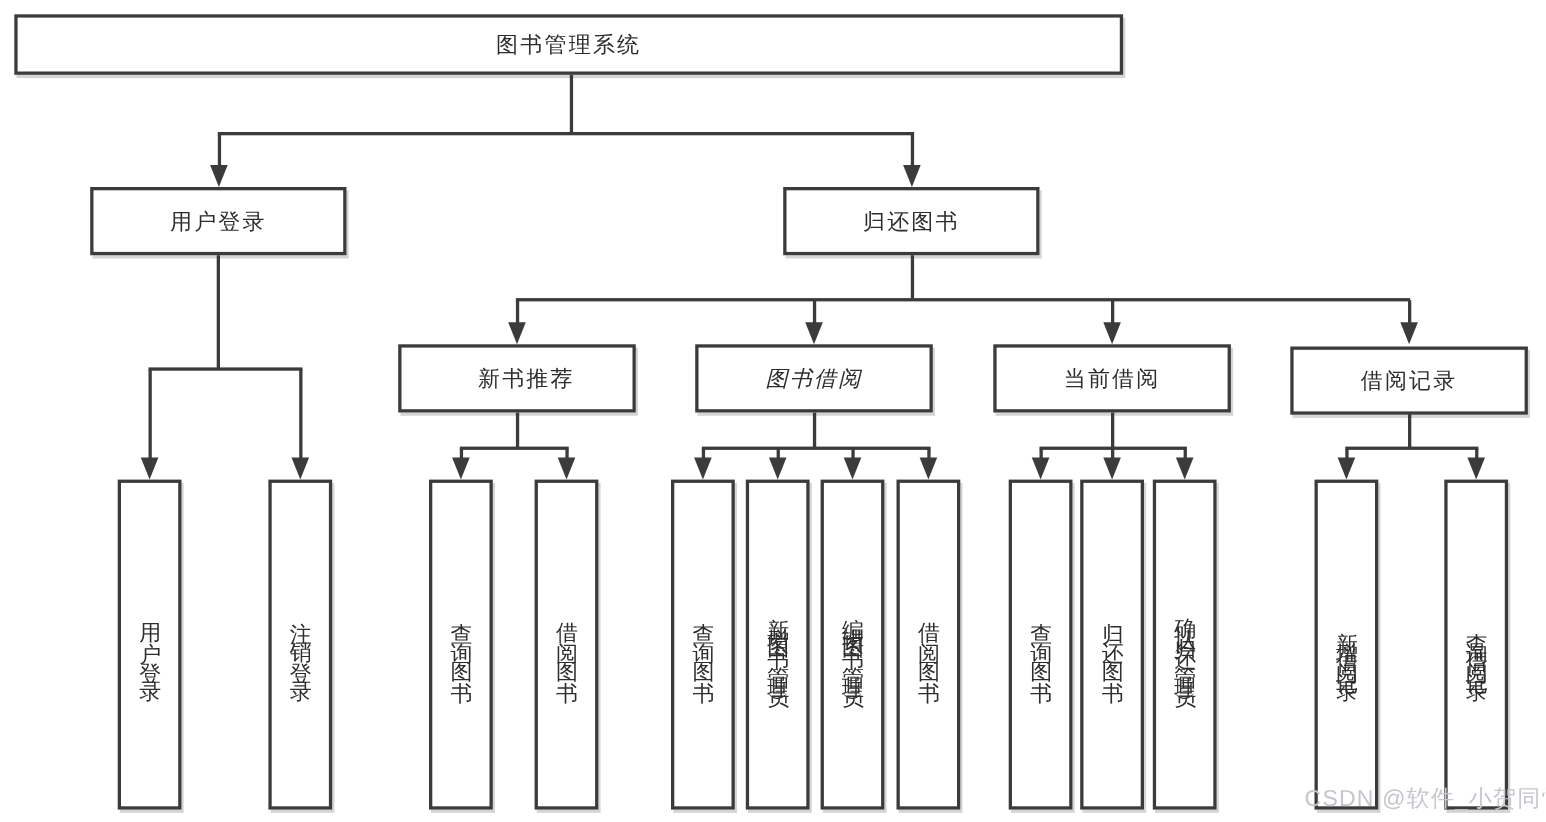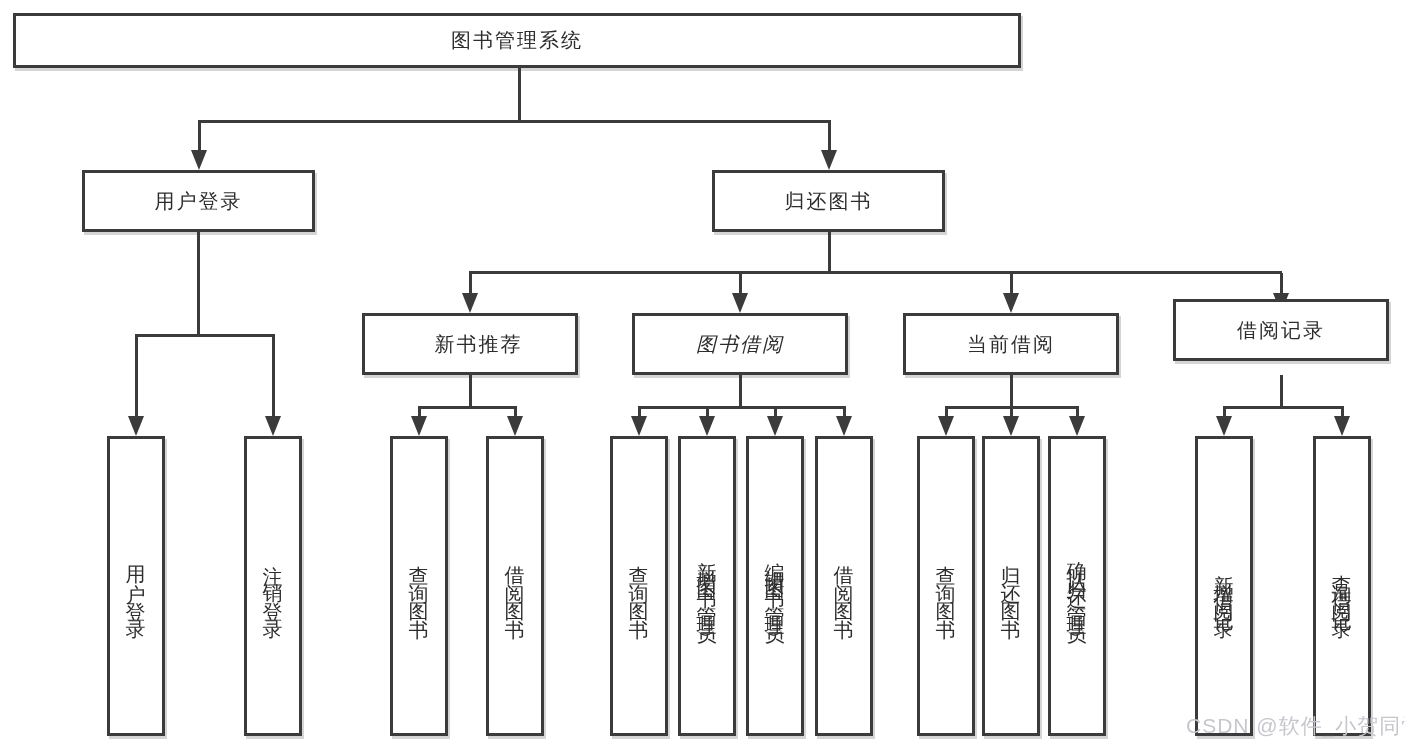--- a/index.html
+++ b/index.html
@@ -88,21 +88,21 @@
     <div class="arrow" style="left:732px; top:293px;"></div>
     <div class="vline" style="left:1010px; top:273px; height:22px;"></div>
     <div class="arrow" style="left:1003px; top:293px;"></div>
     <div class="vline" style="left:1280px; top:273px; height:22px;"></div>
     <div class="arrow" style="left:1273px; top:293px;"></div>
   </div>
 
   <div class="node" style="left:362px; top:313px; width:216px; height:62px;padding-left:17px;">新书推荐</div>
   <div class="node" style="left:632px; top:313px; width:216px; height:62px;font-style:italic;">图书借阅</div>
   <div class="node" style="left:903px; top:313px; width:216px; height:62px;">当前借阅</div>
-  <div class="node" style="left:1173px; top:299px; width:216px; height:62px;">借阅记录</div>
+  <div class="node" style="left:1173px; top:315px; width:216px; height:62px;">借阅记录</div>
 
   <div>
     <div class="vline" style="left:469px; top:375px; height:33px;"></div>
     <div class="hline" style="left:418px; top:406px; width:99px;"></div>
     <div class="vline" style="left:418px; top:408px; height:10px;"></div>
     <div class="arrow" style="left:411px; top:416px;"></div>
     <div class="vline" style="left:514px; top:408px; height:10px;"></div>
     <div class="arrow" style="left:507px; top:416px;"></div>
   </div>
 

